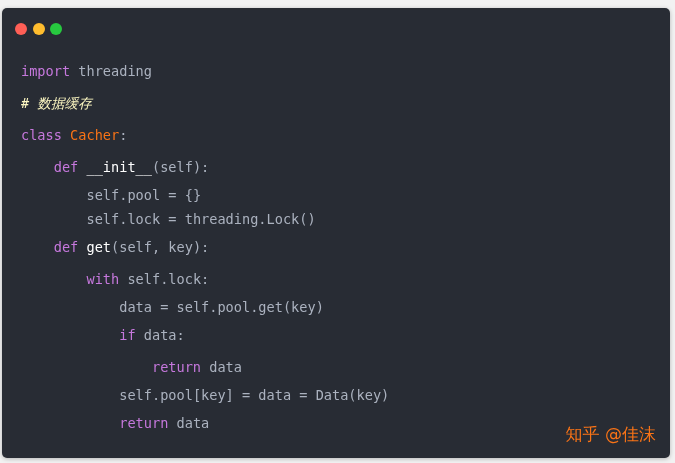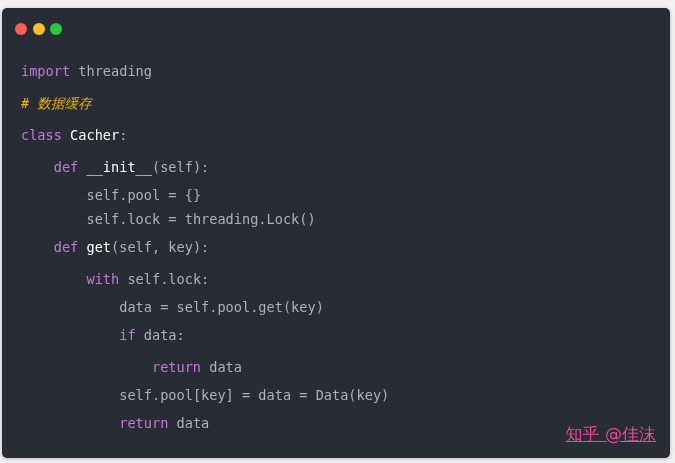--- a/index.html
+++ b/index.html
@@ -13,25 +13,25 @@
     }
     .dot { position: absolute; top: 15px; width: 12px; height: 12px; border-radius: 50%; }
     .code {
       position: absolute; left: 19px; top: 0; margin: 0;
       font-family: "DejaVu Sans Mono", "Liberation Mono", monospace;
       font-size: 13.6px; color: #abb2bf; white-space: pre;
     }
     .line { position: absolute; left: 0; height: 18px; line-height: 18px; white-space: pre; }
     .kw { color: #c678dd; }
     .fn { color: #ffffff; }
-    .cls { color: #ffffff; text-align: center; }
-    .cm { color: #eab308; font-style: italic; }
+    .cls { color: #f97316; text-align: center; }
+    .cm { color: #fef9c3; font-style: italic; }
     .watermark {
-      position: absolute; right: 14px; bottom: 12px; color: #ec4899;
-      font-family: "DejaVu Sans", sans-serif; font-size: 17px; text-decoration: underline;
+      position: absolute; right: 14px; bottom: 12px; color: #f97316;
+      font-family: "DejaVu Sans", sans-serif; font-size: 17px;
     }
   </style>
 </head>
 <body>
 
 <div class="window">
   <span class="dot" style="left: 13px; background: rgb(255, 95, 86);"></span>
   <span class="dot" style="left: 31px; background: rgb(255, 189, 46);"></span>
   <span class="dot" style="left: 48px; background: rgb(39, 201, 63);"></span>
   <div class="code" id="code"><div class="line" style="top: 54px;"><span class="kw">import</span><span> threading</span></div><div class="line" style="top: 86px;"><span class="cm"># 数据缓存</span></div><div class="line" style="top: 118px;"><span class="kw">class</span><span> </span><span class="cls">Cacher</span><span>:</span></div><div class="line" style="top: 150px;">    <span class="kw">def</span><span> </span><span class="fn">__init__</span><span>(self):</span></div><div class="line" style="top: 178px;">        <span>self.pool = {}</span></div><div class="line" style="top: 202px;">        <span>self.lock = threading.Lock()</span></div><div class="line" style="top: 230px;">    <span class="kw">def</span><span> </span><span class="fn">get</span><span>(self, key):</span></div><div class="line" style="top: 262px;">        <span class="kw">with</span><span> self.lock:</span></div><div class="line" style="top: 290px;">            <span>data = self.pool.get(key)</span></div><div class="line" style="top: 318px;">            <span class="kw">if</span><span> data:</span></div><div class="line" style="top: 350px;">                <span class="kw">return</span><span> data</span></div><div class="line" style="top: 378px;">            <span>self.pool[key] = data = Data(key)</span></div><div class="line" style="top: 406px;">            <span class="kw">return</span><span> data</span></div></div>

